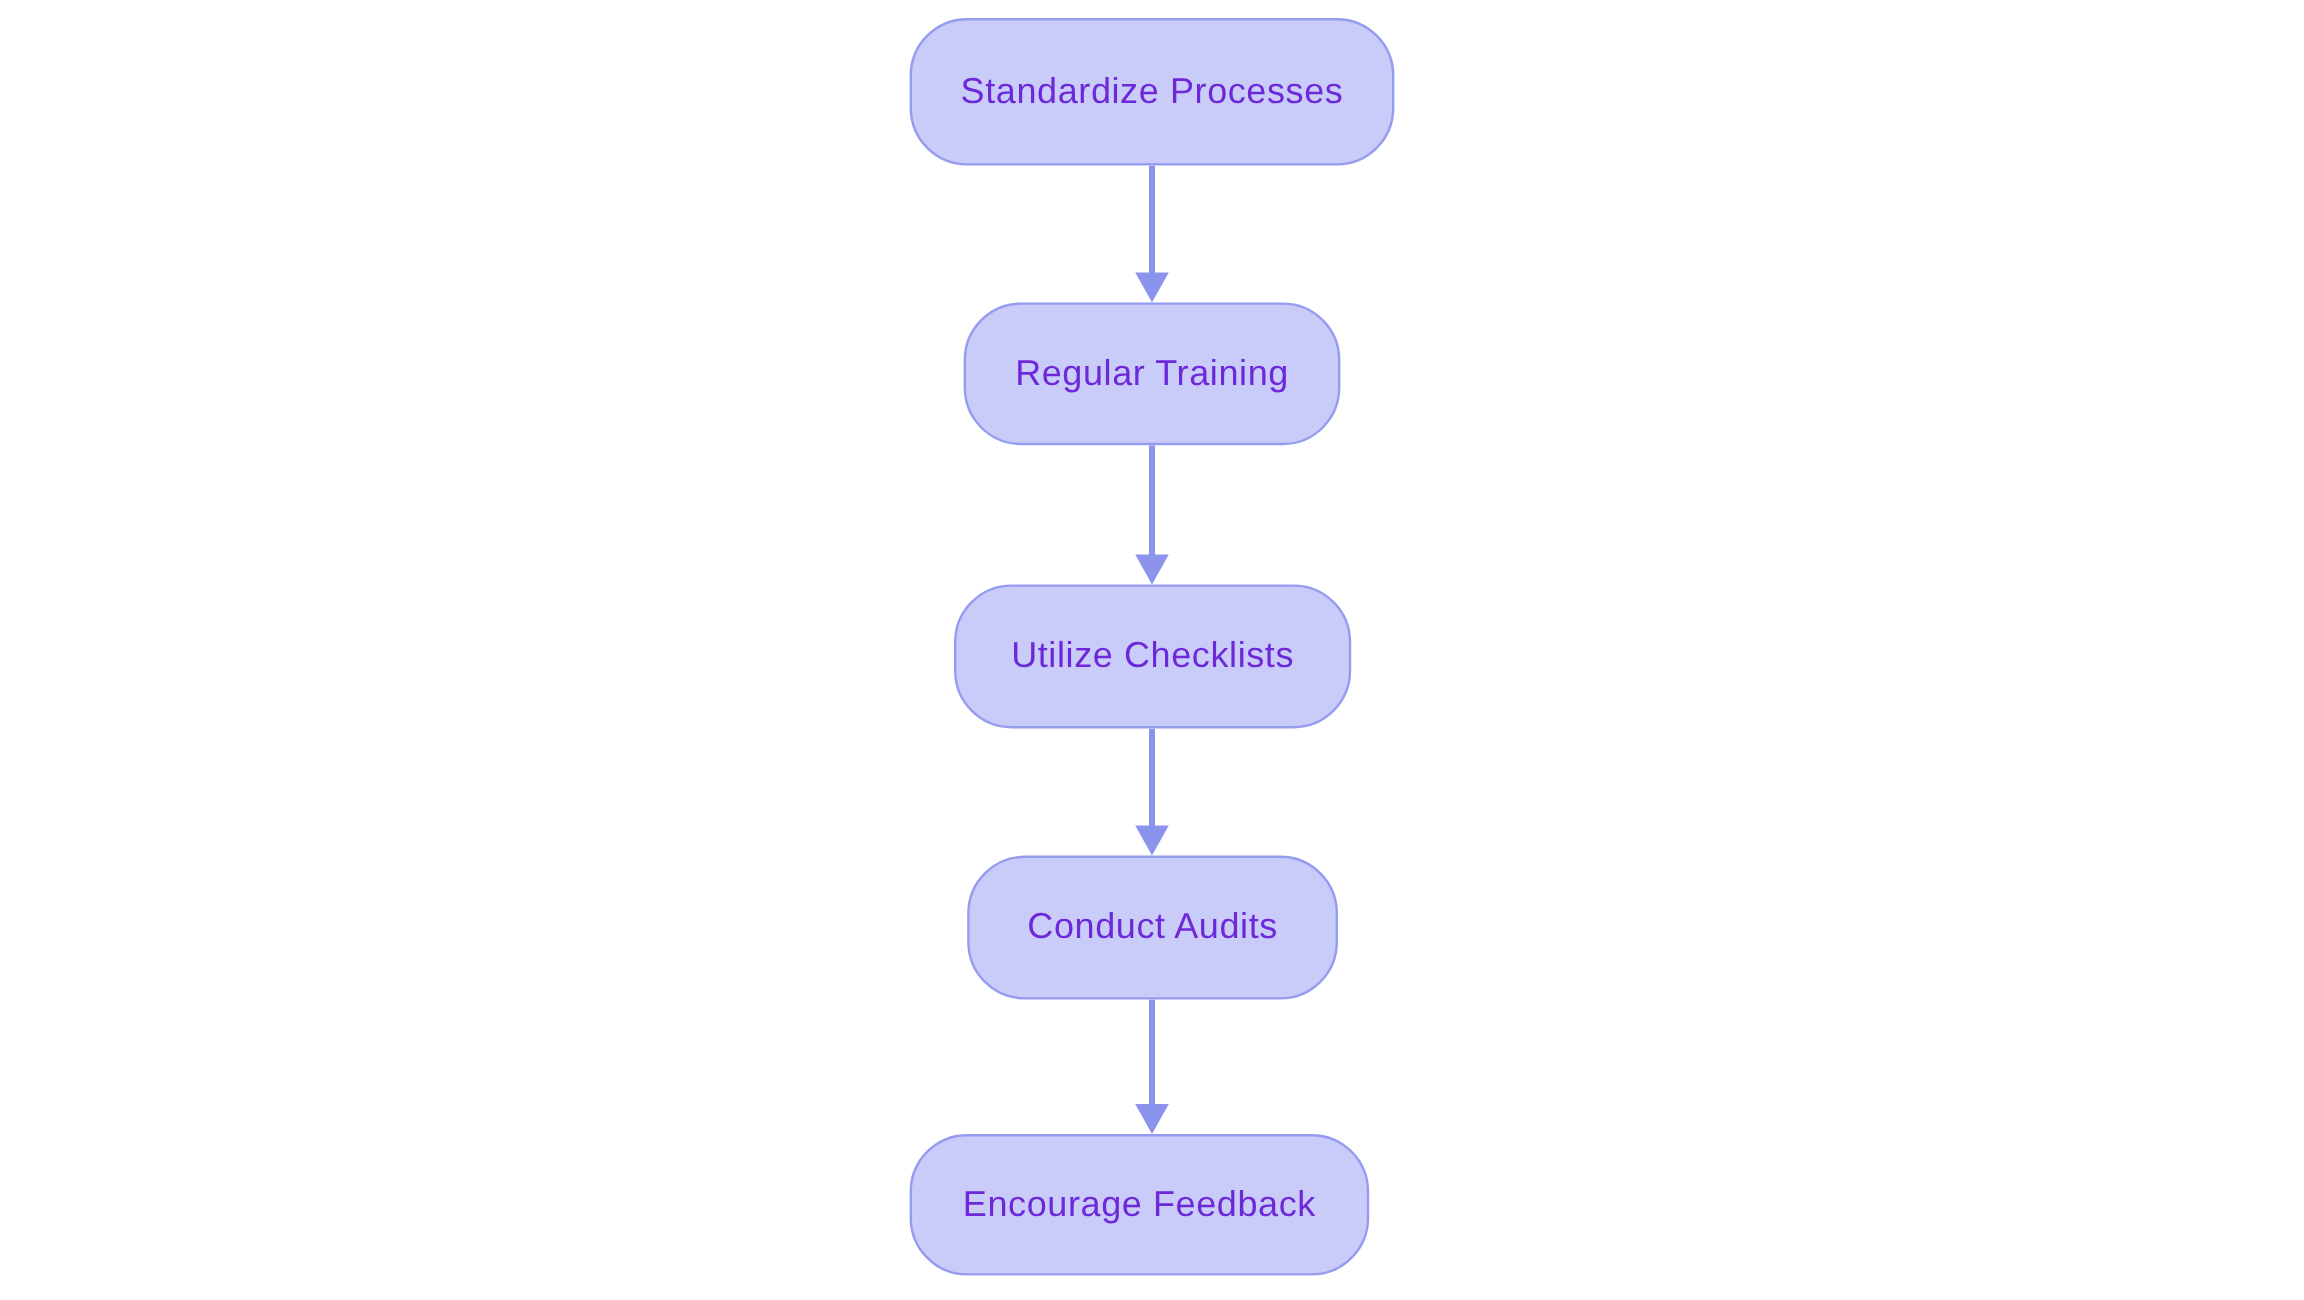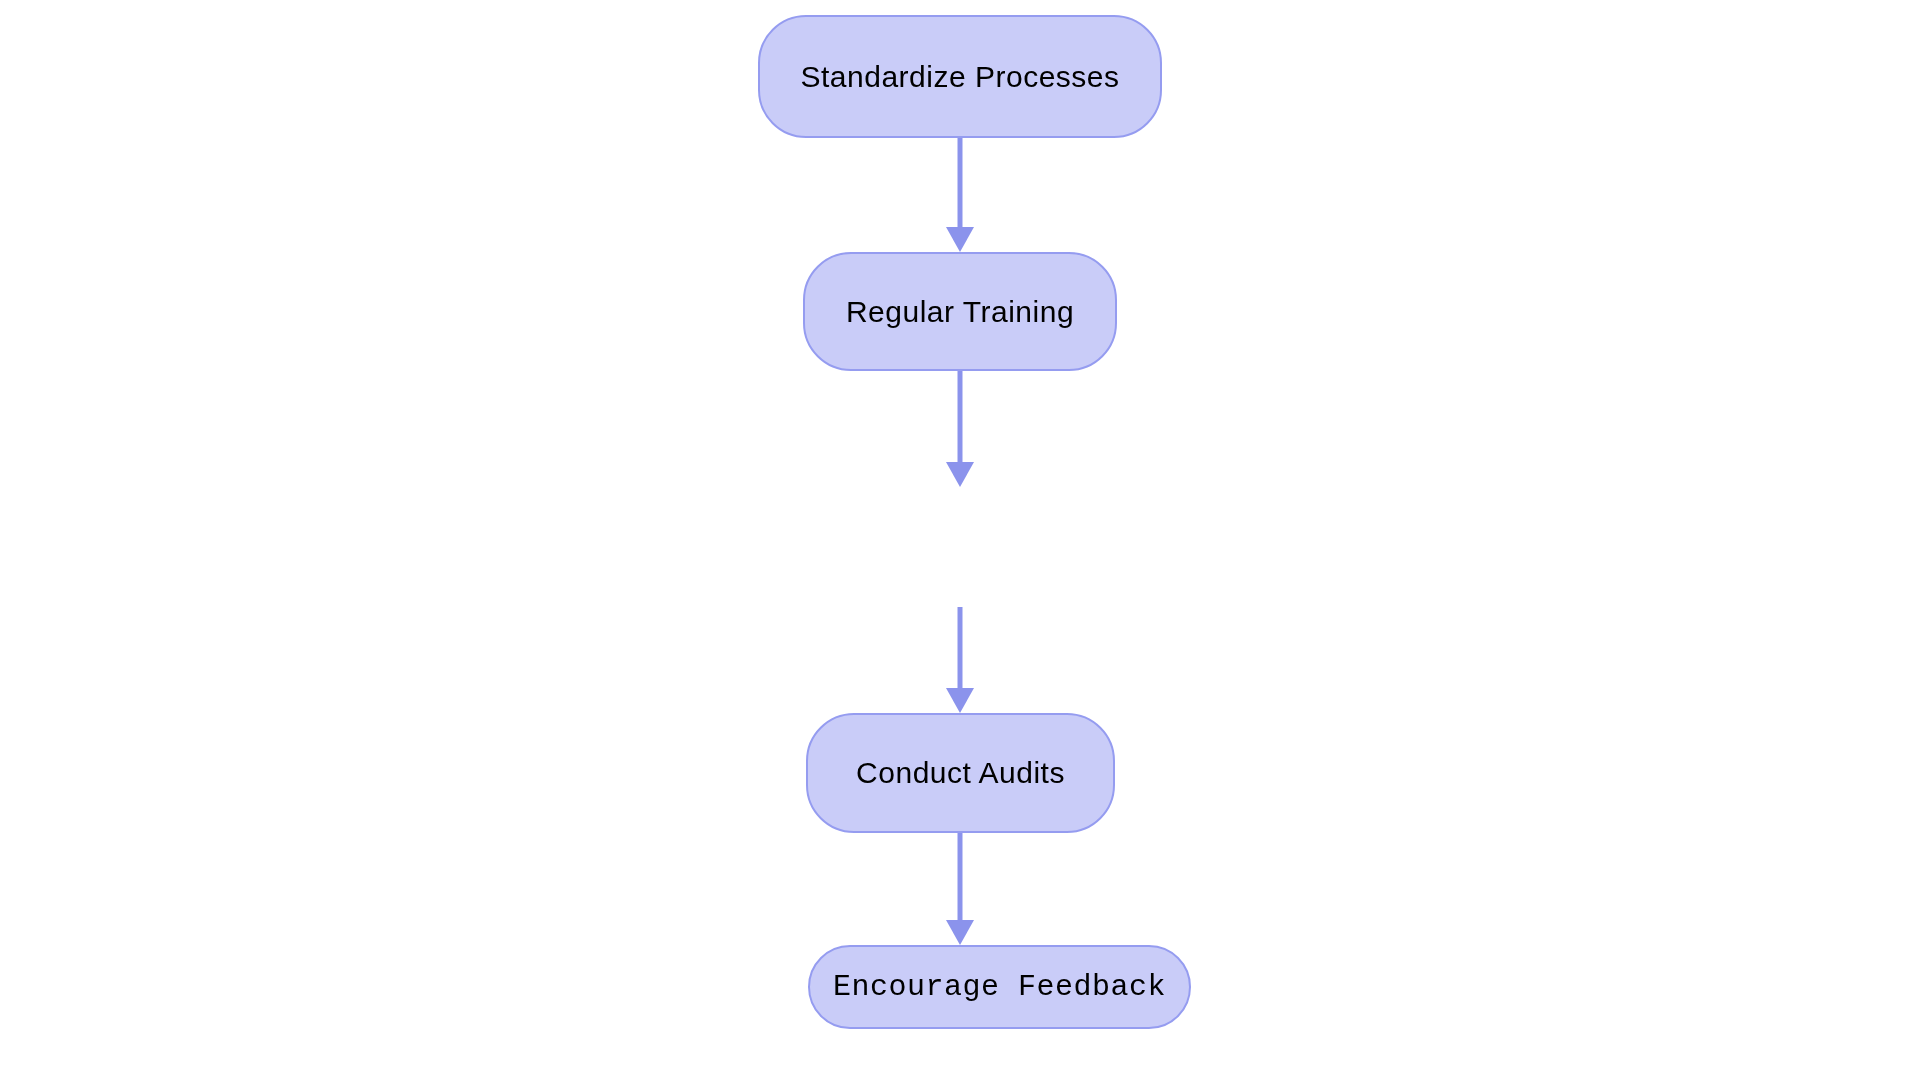--- a/index.html
+++ b/index.html
@@ -14,35 +14,35 @@
     height: 1083px;
     background: #ffffff;
     overflow: hidden;
   }
   .node {
     position: absolute;
     box-sizing: border-box;
     background: #c9ccf8;
     border: 2px solid #959cf0;
     border-radius: 48px;
-    color: #000000;
+    color: #6d28d9;
     font-size: 30px;
     font-weight: 400;
     letter-spacing: 0.5px;
     display: flex;
     align-items: center;
     justify-content: center;
     text-align: center;
     white-space: nowrap;
   }
   .node-1 { left: 758px; top: 15px;  width: 404px; height: 123px; }
   .node-2 { left: 803px; top: 252px; width: 314px; height: 119px; }
   .node-3 { left: 795px; top: 487px; width: 331px; height: 120px; }
   .node-4 { left: 806px; top: 713px; width: 309px; height: 120px; text-align: right; }
-  .node-5 { left: 808px; top: 945px; width: 383px; height: 84px; font-family: Liberation Mono, monospace; }
+  .node-5 { left: 758px; top: 945px; width: 383px; height: 118px; }
   .arrow {
     position: absolute;
     left: 945px;
     width: 30px;
   }
   .arrow-1 { top: 138px; height: 114px; }
   .arrow-2 { top: 371px; height: 116px; }
   .arrow-3 { top: 607px; height: 106px; }
   .arrow-4 { top: 833px; height: 112px; }
   .arrow svg { display: block; width: 100%; height: 100%; }
@@ -67,20 +67,23 @@
     <span>Regular Training</span>
   </div>
 
   <div class="arrow arrow-2">
     <svg viewBox="0 0 30 116" preserveAspectRatio="none">
       <line x1="15" y1="0" x2="15" y2="92" stroke="#8b93ec" stroke-width="5"></line>
       <polygon points="1,91 29,91 15,116" fill="#8b93ec"></polygon>
     </svg>
   </div>
 
+  <div class="node node-3">
+    <span>Utilize Checklists</span>
+  </div>
 
   <div class="arrow arrow-3">
     <svg viewBox="0 0 30 106" preserveAspectRatio="none">
       <line x1="15" y1="0" x2="15" y2="82" stroke="#8b93ec" stroke-width="5"></line>
       <polygon points="1,81 29,81 15,106" fill="#8b93ec"></polygon>
     </svg>
   </div>
 
   <div class="node node-4">
     <span>Conduct Audits</span>

